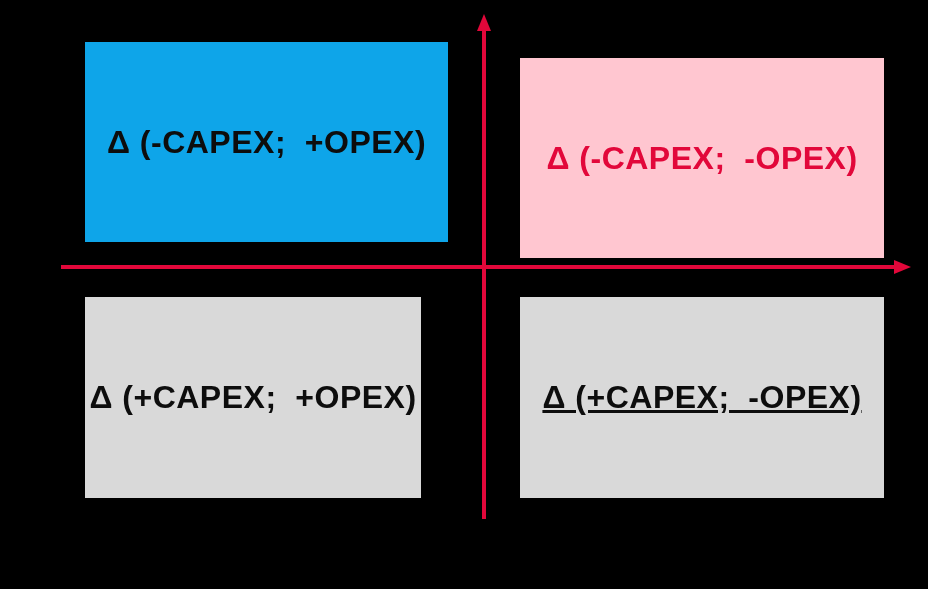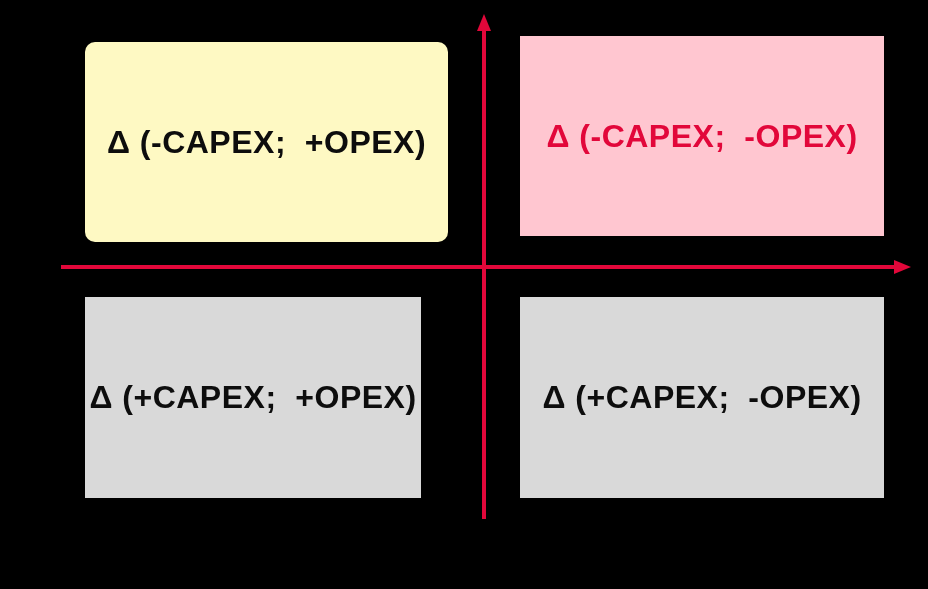--- a/index.html
+++ b/index.html
@@ -21,21 +21,21 @@
     align-items: center;
     justify-content: center;
   }
   .quadrant .q-label {
     font-weight: bold;
     font-size: 32px;
     letter-spacing: 0.5px;
     white-space: pre;
   }
   #q-tl { left: 85px;  top: 42px;  width: 363px; height: 200px; }
-  #q-tr { left: 520px; top: 36px;  width: 364px; height: 200px; }
+  #q-tr { left: 520px; top: 58px;  width: 364px; height: 200px; }
   #q-bl { left: 85px;  top: 297px; width: 336px; height: 201px; }
   #q-br { left: 520px; top: 297px; width: 364px; height: 201px; }
   #axes {
     position: absolute;
     left: 0;
     top: 0;
     pointer-events: none;
   }
 </style>
 </head>
@@ -43,29 +43,29 @@
 
 <div id="stage" style="background: rgb(0, 0, 0);">
 
   <svg id="axes" width="928" height="589" viewBox="0 0 928 589" style="color: rgb(226, 7, 58);">
     <line x1="484" y1="29" x2="484" y2="519" stroke="currentColor" stroke-width="4"></line>
     <polygon points="484,14 477,31 491,31" fill="currentColor"></polygon>
     <line x1="61" y1="267" x2="896" y2="267" stroke="currentColor" stroke-width="4"></line>
     <polygon points="911,267 894,260 894,274" fill="currentColor"></polygon>
   </svg>
 
-  <div id="q-tl" class="quadrant" style="background: #fef9c3; color: rgb(13, 13, 13); border-radius: 10px;">
+  <div id="q-tl" class="quadrant" style="background: #0ea5e9; color: rgb(13, 13, 13);">
     <span class="q-label">Δ (-CAPEX;  +OPEX)</span>
   </div>
 
   <div id="q-tr" class="quadrant" style="background: rgb(255, 198, 208); color: rgb(226, 7, 58);">
     <span class="q-label">Δ (-CAPEX;  -OPEX)</span>
   </div>
 
   <div id="q-bl" class="quadrant" style="background: rgb(217, 217, 217); color: rgb(13, 13, 13);">
     <span class="q-label">Δ (+CAPEX;  +OPEX)</span>
   </div>
 
-  <div id="q-br" class="quadrant" style="background: rgb(217, 217, 217); color: rgb(13, 13, 13);">
+  <div id="q-br" class="quadrant" style="background: rgb(217, 217, 217); color: rgb(13, 13, 13); text-decoration: underline;">
     <span class="q-label">Δ (+CAPEX;  -OPEX)</span>
   </div>
 
 </div>
 
 </body></html>

